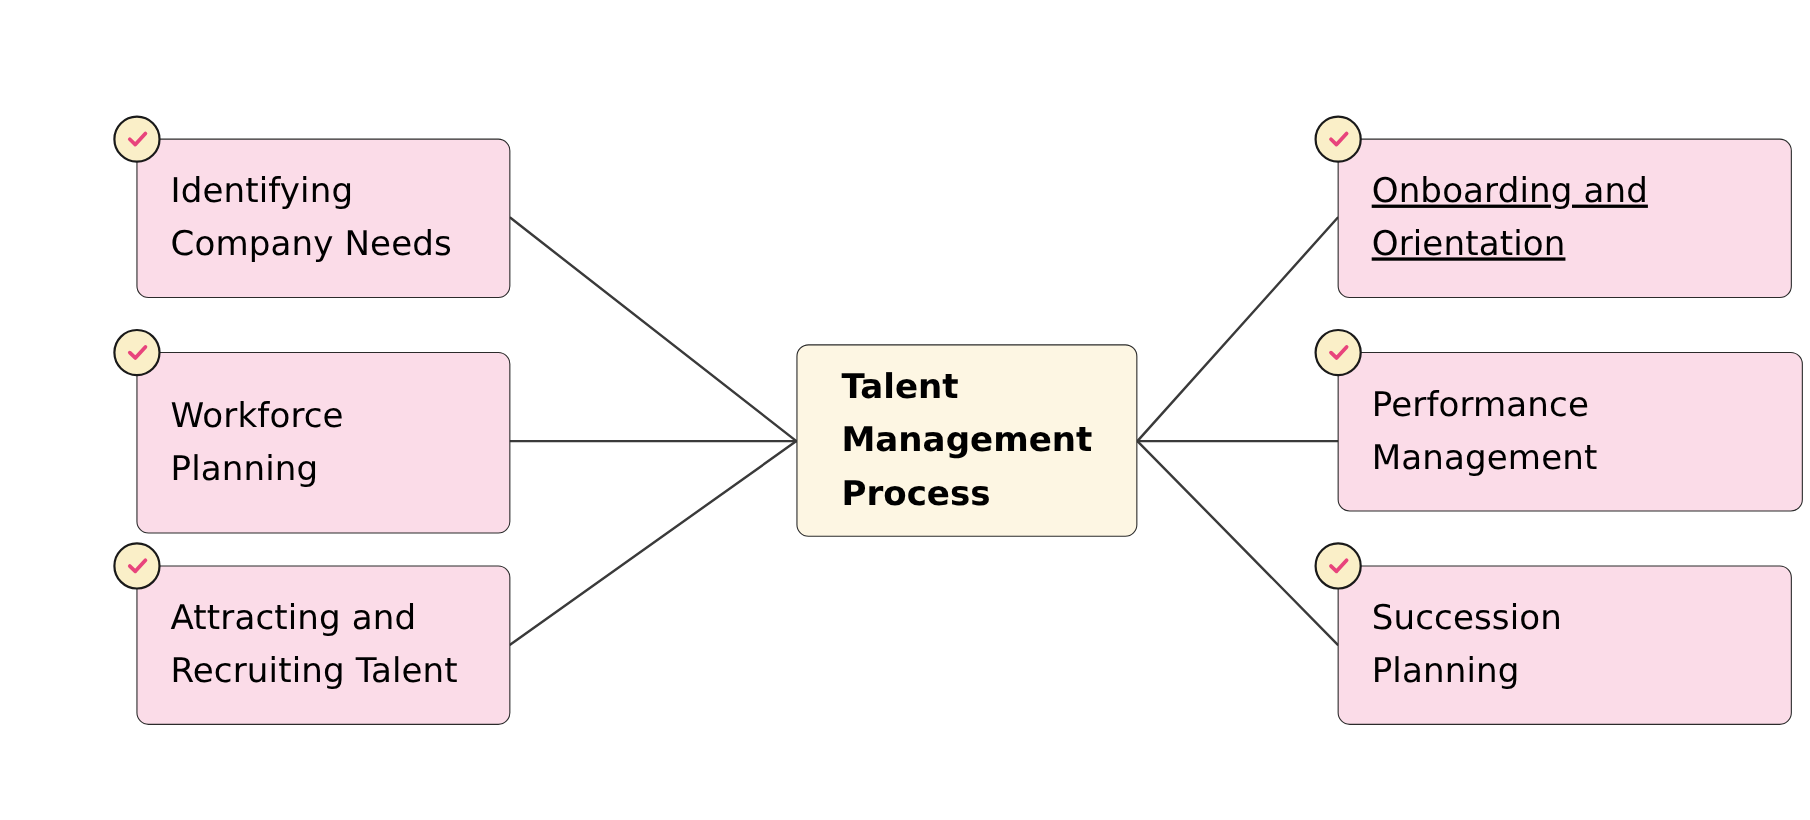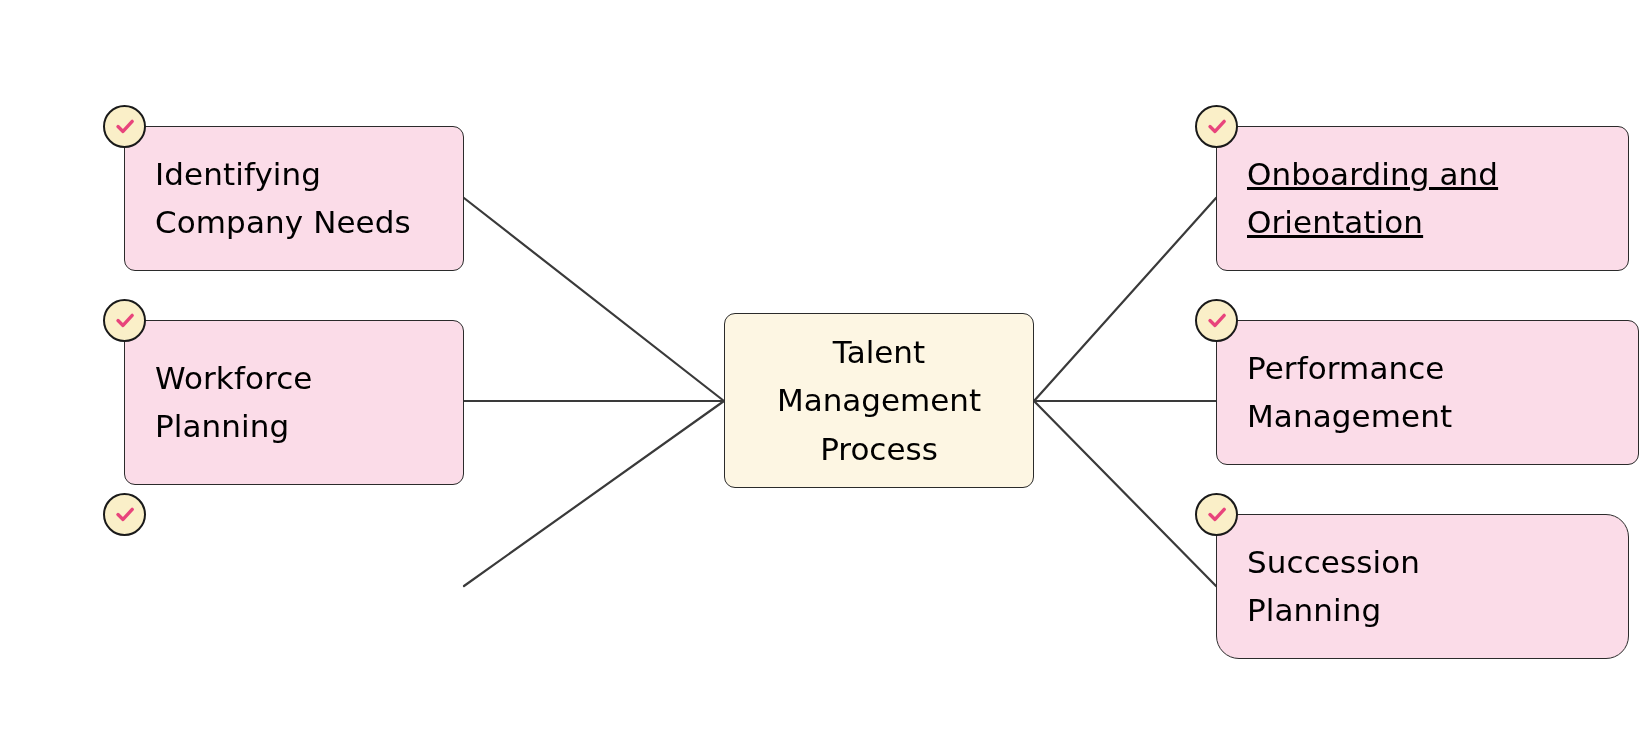--- a/index.html
+++ b/index.html
@@ -50,23 +50,22 @@
     white-space: pre-line;
   }
   .node.center {
     background: #FDF6E3;
     justify-content: center;
     padding: 0 18px;
   }
   .node.center .node-label {
     font-size: 31px;
     line-height: 1.55;
-    font-weight: 400;
+    font-weight: 700;
     color: #000000;
-    text-align: center;
     white-space: pre-line;
   }
   .badge {
     position: absolute;
     width: 43px;
     height: 43px;
     box-sizing: border-box;
     border-radius: 50%;
     background: #FAEFC8;
     border: 2.4px solid #1a1a1a;
@@ -108,20 +107,24 @@
   <div class="node leaf" style="left:80px; top:320px; width:340px; height:165px;">
     <span class="node-label">Workforce
 Planning</span>
   </div>
   <div class="badge" style="left:59px; top:299px;">
     <svg width="24" height="24" viewBox="0 0 24 24" aria-hidden="true">
       <path d="M5 11.6 L10 16.4 L19.2 6.4" fill="none" stroke="#E8447C" stroke-width="3.4" stroke-linecap="round" stroke-linejoin="round"></path>
     </svg>
   </div>
 
+  <div class="node leaf" style="left:80px; top:514px; width:340px; height:145px;">
+    <span class="node-label">Attracting and
+Recruiting Talent</span>
+  </div>
   <div class="badge" style="left:59px; top:493px;">
     <svg width="24" height="24" viewBox="0 0 24 24" aria-hidden="true">
       <path d="M5 11.6 L10 16.4 L19.2 6.4" fill="none" stroke="#E8447C" stroke-width="3.4" stroke-linecap="round" stroke-linejoin="round"></path>
     </svg>
   </div>
 
   <div class="node center" style="left:680px; top:313px; width:310px; height:175px;">
     <span class="node-label">Talent
 Management
 Process</span>
@@ -140,21 +143,21 @@
   <div class="node leaf" style="left:1172px; top:320px; width:423px; height:145px;">
     <span class="node-label">Performance
 Management</span>
   </div>
   <div class="badge" style="left:1151px; top:299px;">
     <svg width="24" height="24" viewBox="0 0 24 24" aria-hidden="true">
       <path d="M5 11.6 L10 16.4 L19.2 6.4" fill="none" stroke="#E8447C" stroke-width="3.4" stroke-linecap="round" stroke-linejoin="round"></path>
     </svg>
   </div>
 
-  <div class="node leaf" style="left:1172px; top:514px; width:413px; height:145px;border-radius:23px;">
+  <div class="node leaf" style="left:1172px; top:514px; width:413px; height:145px;">
     <span class="node-label">Succession
 Planning</span>
   </div>
   <div class="badge" style="left:1151px; top:493px;">
     <svg width="24" height="24" viewBox="0 0 24 24" aria-hidden="true">
       <path d="M5 11.6 L10 16.4 L19.2 6.4" fill="none" stroke="#E8447C" stroke-width="3.4" stroke-linecap="round" stroke-linejoin="round"></path>
     </svg>
   </div>
 
 </div>

